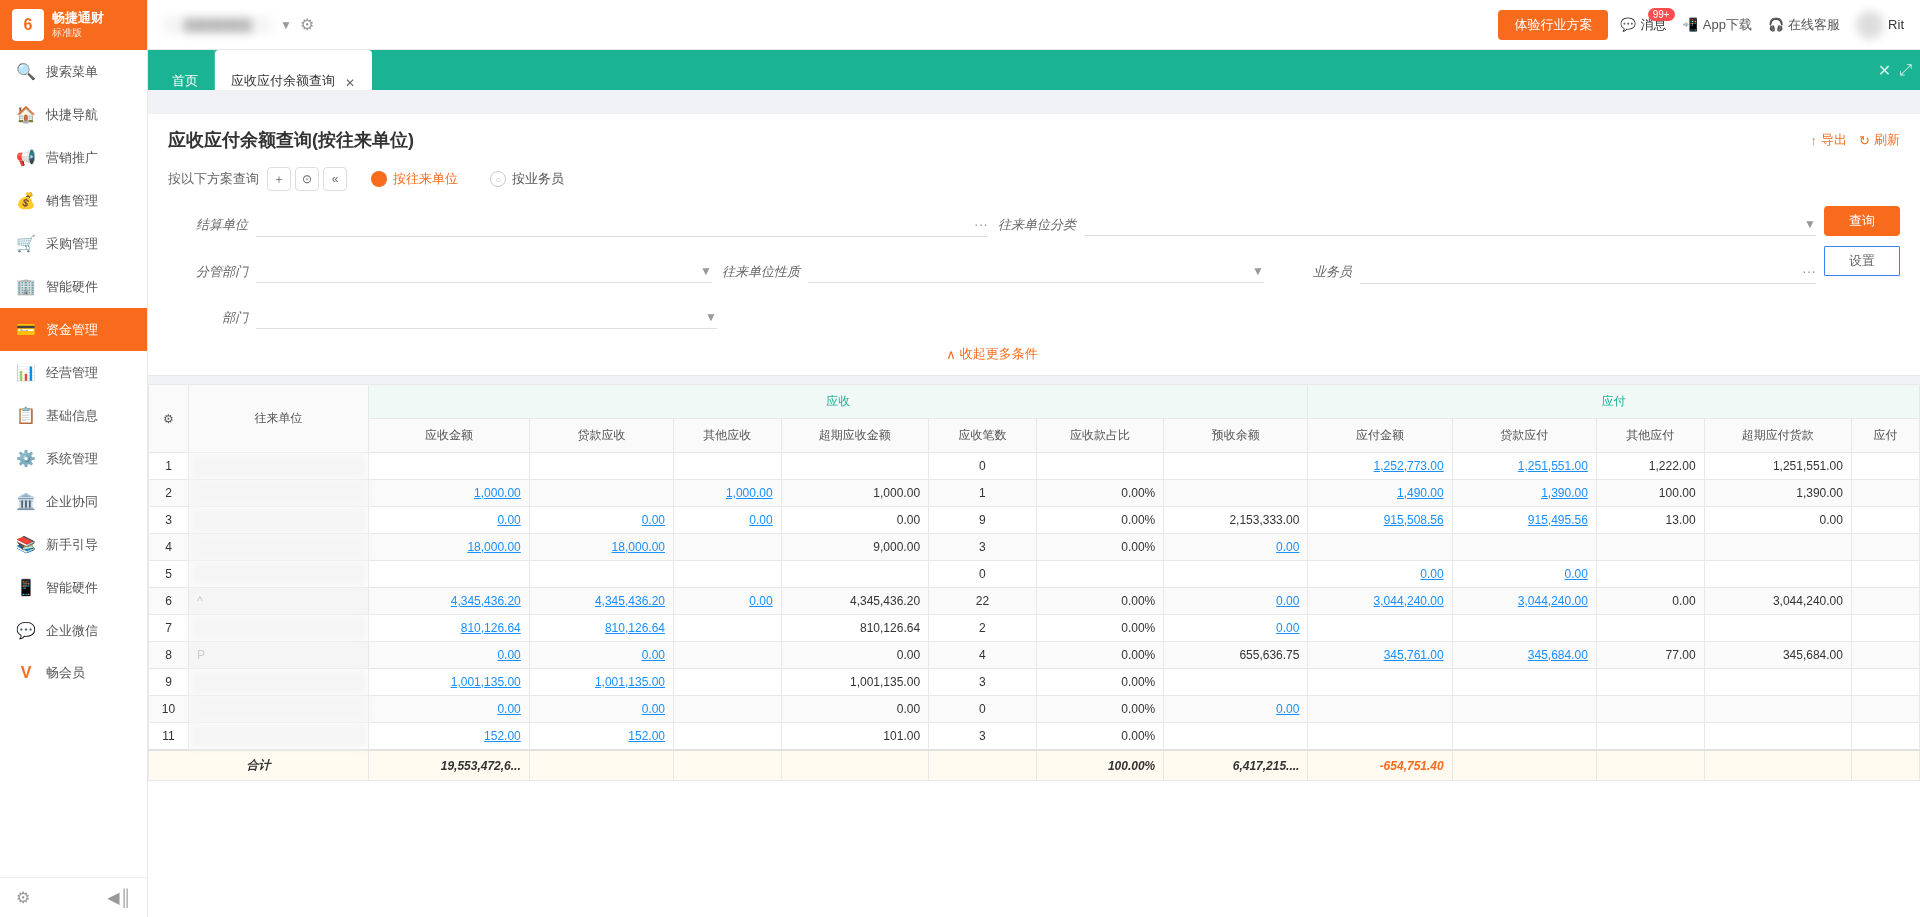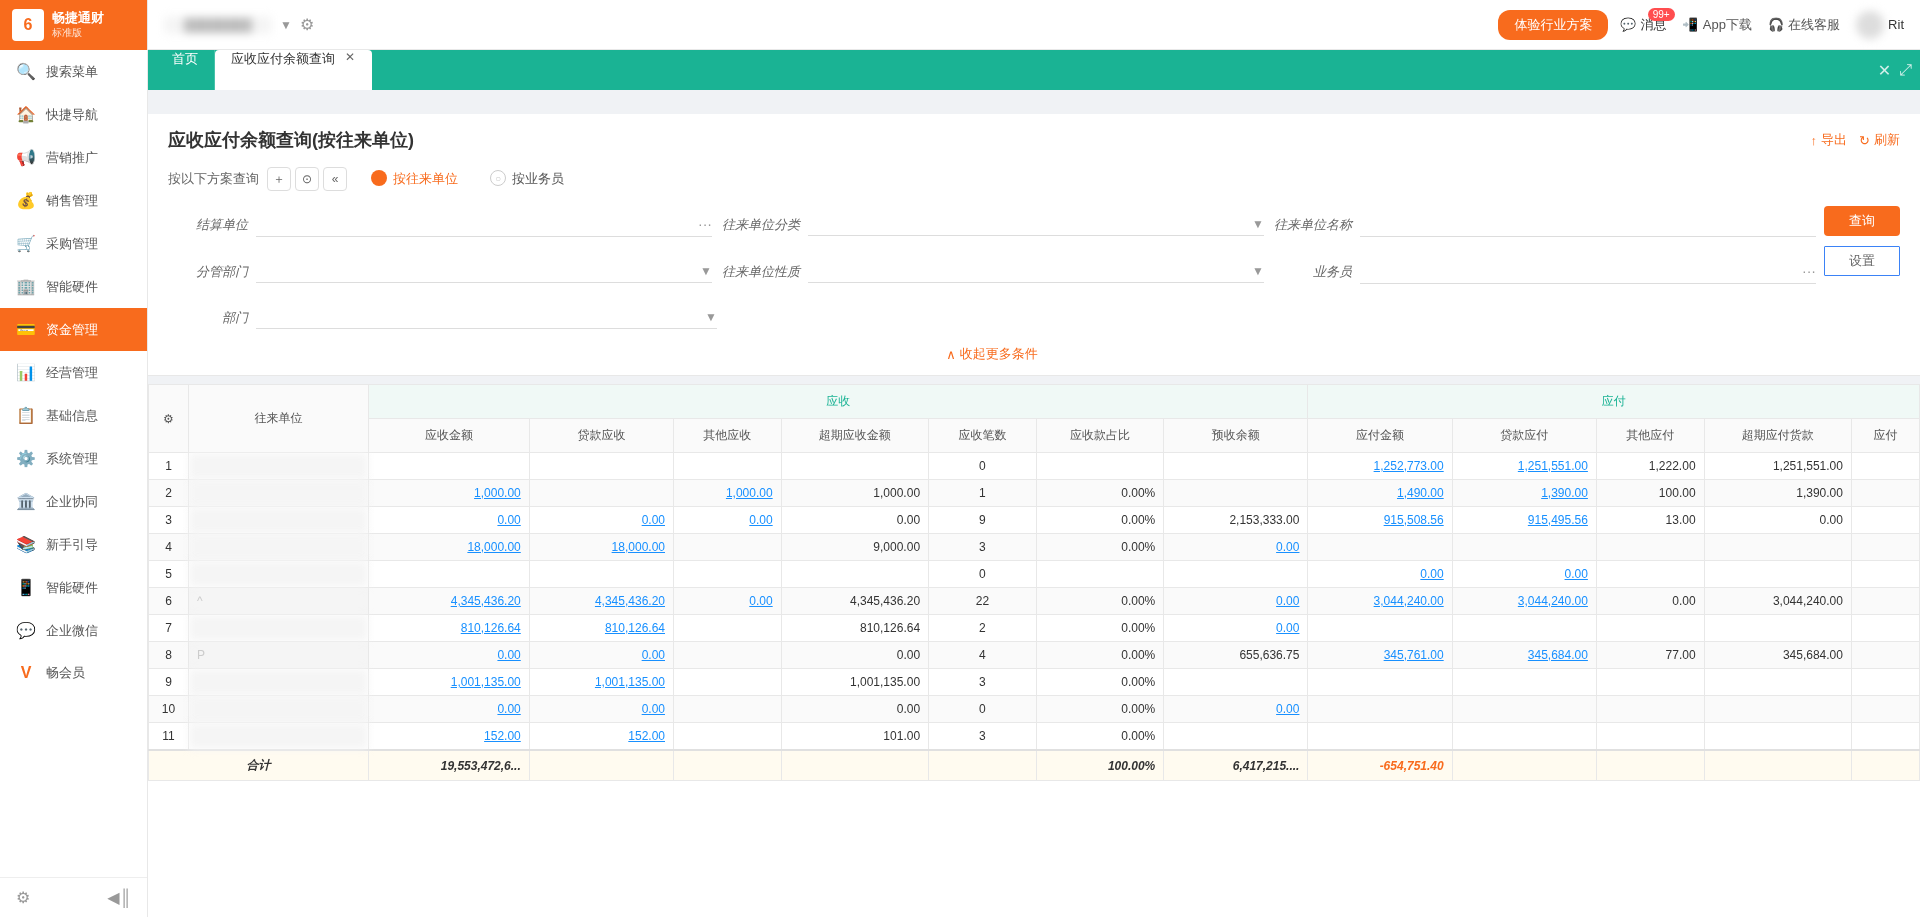--- a/index.html
+++ b/index.html
@@ -20,31 +20,31 @@
 
     
     .main { flex: 1; display: flex; flex-direction: column; height: 917px; overflow: hidden; }
 
     
     .topbar { height: 50px; background: #fff; border-bottom: 1px solid #e8e8e8; display: flex; align-items: center; padding: 0 16px; gap: 12px; }
     .topbar-breadcrumb { display: flex; align-items: center; gap: 8px; flex: 1; }
     .topbar-breadcrumb-text { color: #999; font-size: 13px; background: #f5f5f5; padding: 2px 12px; border-radius: 2px; }
     .topbar-chevron { color: #999; font-size: 12px; cursor: pointer; }
     .topbar-gear { color: #999; font-size: 16px; cursor: pointer; }
-    .topbar-btn-primary { background: #f86b1d; color: #fff; border: none; padding: 6px 16px; border-radius: 12px; cursor: pointer; font-size: 13px; }
+    .topbar-btn-primary { background: #f86b1d; color: #fff; border: none; padding: 6px 16px; border-radius: 4px; cursor: pointer; font-size: 13px; }
     .topbar-right { display: flex; align-items: center; gap: 16px; margin-left: auto; }
     .topbar-badge-wrap { position: relative; display: flex; align-items: center; gap: 4px; cursor: pointer; }
     .badge { background: #ff4d4f; color: #fff; border-radius: 10px; font-size: 10px; padding: 1px 5px; position: absolute; top: -8px; right: -8px; }
     .topbar-right-item { display: flex; align-items: center; gap: 4px; color: #555; cursor: pointer; font-size: 13px; }
     .topbar-avatar { width: 28px; height: 28px; border-radius: 50%; background: #ddd; }
     .topbar-user { font-size: 13px; color: #333; }
 
     
     .tabbar { height: 40px; background: #1ab394; display: flex; align-items: center; padding: 0 8px; gap: 0; }
-    .tab { padding: 0 16px; height: 40px; display: flex; align-items: flex-start; gap: 6px; cursor: pointer; font-size: 13px; color: rgba(255,255,255,0.85); border-right: 1px solid rgba(255,255,255,0.2); }
+    .tab { padding: 0 16px; height: 40px; display: flex; align-items: flex-end; gap: 6px; cursor: pointer; font-size: 13px; color: rgba(255,255,255,0.85); border-right: 1px solid rgba(255,255,255,0.2); }
     .tab.home { color: #fff; font-weight: 500; }
     .tab.active { background: #fff; color: #333; border-radius: 4px 4px 0 0; }
     .tab-close { color: #666; font-size: 12px; cursor: pointer; margin-left: 4px; }
     .tabbar-controls { margin-left: auto; display: flex; align-items: center; gap: 8px; }
     .tabbar-ctrl-btn { color: #fff; font-size: 16px; cursor: pointer; opacity: 0.8; }
 
     
     .page-content { flex: 1; overflow: hidden; display: flex; flex-direction: column; background: #f0f2f5; margin-top: 24px; }
 
     
@@ -53,21 +53,21 @@
     .page-header-actions { display: flex; align-items: center; gap: 12px; }
     .page-header-btn { display: flex; align-items: center; gap: 4px; color: #f86b1d; font-size: 13px; cursor: pointer; background: none; border: none; }
 
     
     .filter-area { background: #fff; padding: 12px 20px; border-bottom: 1px solid #e8e8e8; }
     .filter-label-row { display: flex; align-items: center; gap: 8px; margin-bottom: 12px; }
     .filter-scheme-label { font-size: 13px; color: #666; }
     .filter-scheme-btns { display: flex; align-items: center; gap: 4px; }
     .filter-scheme-btn { width: 24px; height: 24px; border: 1px solid #ddd; border-radius: 4px; display: flex; align-items: center; justify-content: center; cursor: pointer; color: #666; font-size: 12px; }
     .filter-nav-btns { display: flex; align-items: center; }
-    .filter-nav-item { display: flex; align-items: flex-start; gap: 6px; padding: 6px 16px; cursor: pointer; font-size: 13px; color: #555; }
+    .filter-nav-item { display: flex; align-items: center; gap: 6px; padding: 6px 16px; cursor: pointer; font-size: 13px; color: #555; }
     .filter-nav-item.active { color: #f86b1d; }
     .filter-nav-item .circle { width: 16px; height: 16px; border-radius: 50%; background: #f86b1d; display: flex; align-items: center; justify-content: center; }
     .filter-nav-item .circle-gray { width: 16px; height: 16px; border-radius: 50%; border: 1px solid #ccc; display: flex; align-items: center; justify-content: center; }
     .filter-field { display: flex; align-items: center; flex: 1; min-width: 280px; padding: 6px 0; }
     .filter-field-label { color: #666; font-size: 13px; width: 80px; text-align: right; margin-right: 8px; white-space: nowrap; font-style: italic; }
     .filter-field-input { flex: 1; border: none; border-bottom: 1px solid #e0e0e0; padding: 4px 4px; font-size: 13px; color: #333; outline: none; background: transparent; display: flex; align-items: center; justify-content: space-between; }
     .filter-field-input .dots { color: #999; font-size: 14px; cursor: pointer; }
     .filter-field-input .chevron { color: #999; font-size: 12px; cursor: pointer; }
     .filter-ellipsis-btn { color: #f86b1d; font-size: 13px; display: flex; align-items: center; gap: 4px; cursor: pointer; justify-content: center; margin-top: 8px; }
     .filter-action-btns { display: flex; flex-direction: column; gap: 10px; justify-content: flex-start; padding-left: 8px; }
@@ -257,24 +257,20 @@
               <span class="filter-field-label">结算单位</span>
               <div class="filter-field-input" style="border-bottom:1px solid #ddd; padding:4px 0; flex:1; display:flex; align-items:center; justify-content:flex-end;">
                 <span class="dots">···</span>
               </div>
             </div>
             <div class="filter-field" style="flex:1;">
               <span class="filter-field-label">往来单位分类</span>
               <div class="filter-field-input" style="border-bottom:1px solid #ddd; padding:4px 0; flex:1; display:flex; align-items:center; justify-content:flex-end;">
                 <span class="chevron">▼</span>
               </div>
-            </div>
-            <div class="filter-field" style="flex:1;">
-              <span class="filter-field-label">往来单位名称</span>
-              <input type="text" class="filter-field-input" style="border-top: none; border-right: none; border-left: none; border-image: initial; border-bottom: 1px solid rgb(221, 221, 221); flex: 1 1 0%; outline: none; background: transparent;">
             </div>
           </div>
 
           <div style="display:flex; gap:8px; margin-bottom:10px; align-items:center;">
             <div class="filter-field" style="flex:1;">
               <span class="filter-field-label">分管部门</span>
               <div class="filter-field-input" style="border-bottom:1px solid #ddd; padding:4px 0; flex:1; display:flex; align-items:center; justify-content:flex-end;">
                 <span class="chevron">▼</span>
               </div>
             </div>

